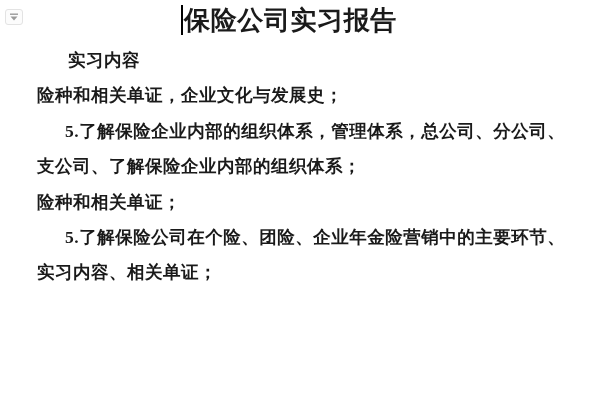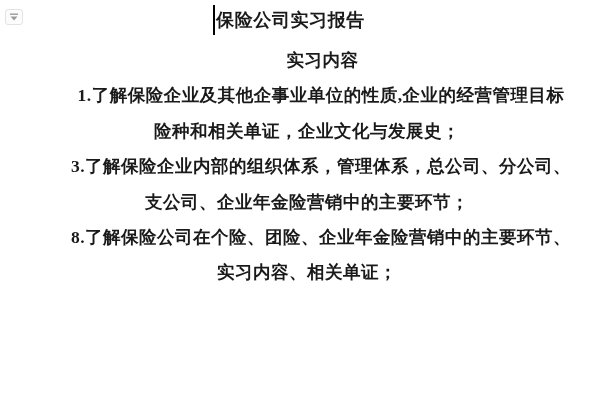--- a/index.html
+++ b/index.html
@@ -34,40 +34,39 @@
     display: flex; align-items: center; justify-content: center;
     padding-right: 22px;
   }
   .caret {
     display: inline-block;
     width: 2px; height: 30px;
     background: #000000;
     margin-right: 1px;
   }
   .doc-title {
-    font-size: 18px;
+    font-size: 26px;
     font-weight: bold;
     letter-spacing: 0.6px;
     white-space: nowrap;
   }
 
   
   .doc-body {
     position: absolute;
     left: 37px; top: 43px;
     width: 540px;
     font-size: 17.5px;
     font-weight: bold;
     letter-spacing: 0.5px;
   }
   .line {
     height: 35.4px;
     line-height: 35.4px;
     white-space: nowrap;
-    text-align: center;
   }
   .line.heading { padding-left: 31px; }
   .line.indent  { padding-left: 28px; }
 </style>
 </head>
 <body>
 
 <div class="collapse-ctl">
   <span>
     <svg width="10" height="8" viewBox="0 0 10 8">
@@ -77,19 +76,19 @@
   </span>
 </div>
 
 <div class="title-row">
   <span class="caret"></span>
   <span class="doc-title">保险公司实习报告</span>
 </div>
 
 <div class="doc-body">
   <div class="line heading">实习内容</div>
-  <div class="line indent">1.了解保险企业及其他企事业单位的性质,企业的经营管理目标</div>
   <div class="line">险种和相关单证，企业文化与发展史；</div>
-  <div class="line indent">3.了解保险企业内部的组织体系，管理体系，总公司、分公司、</div>
-  <div class="line">支公司、企业年金险营销中的主要环节；</div>
-  <div class="line indent">8.了解保险公司在个险、团险、企业年金险营销中的主要环节、</div>
+  <div class="line indent">5.了解保险企业内部的组织体系，管理体系，总公司、分公司、</div>
+  <div class="line">支公司、了解保险企业内部的组织体系；</div>
+  <div class="line">险种和相关单证；</div>
+  <div class="line indent">5.了解保险公司在个险、团险、企业年金险营销中的主要环节、</div>
   <div class="line">实习内容、相关单证；</div>
 </div>
 
 </body></html>

